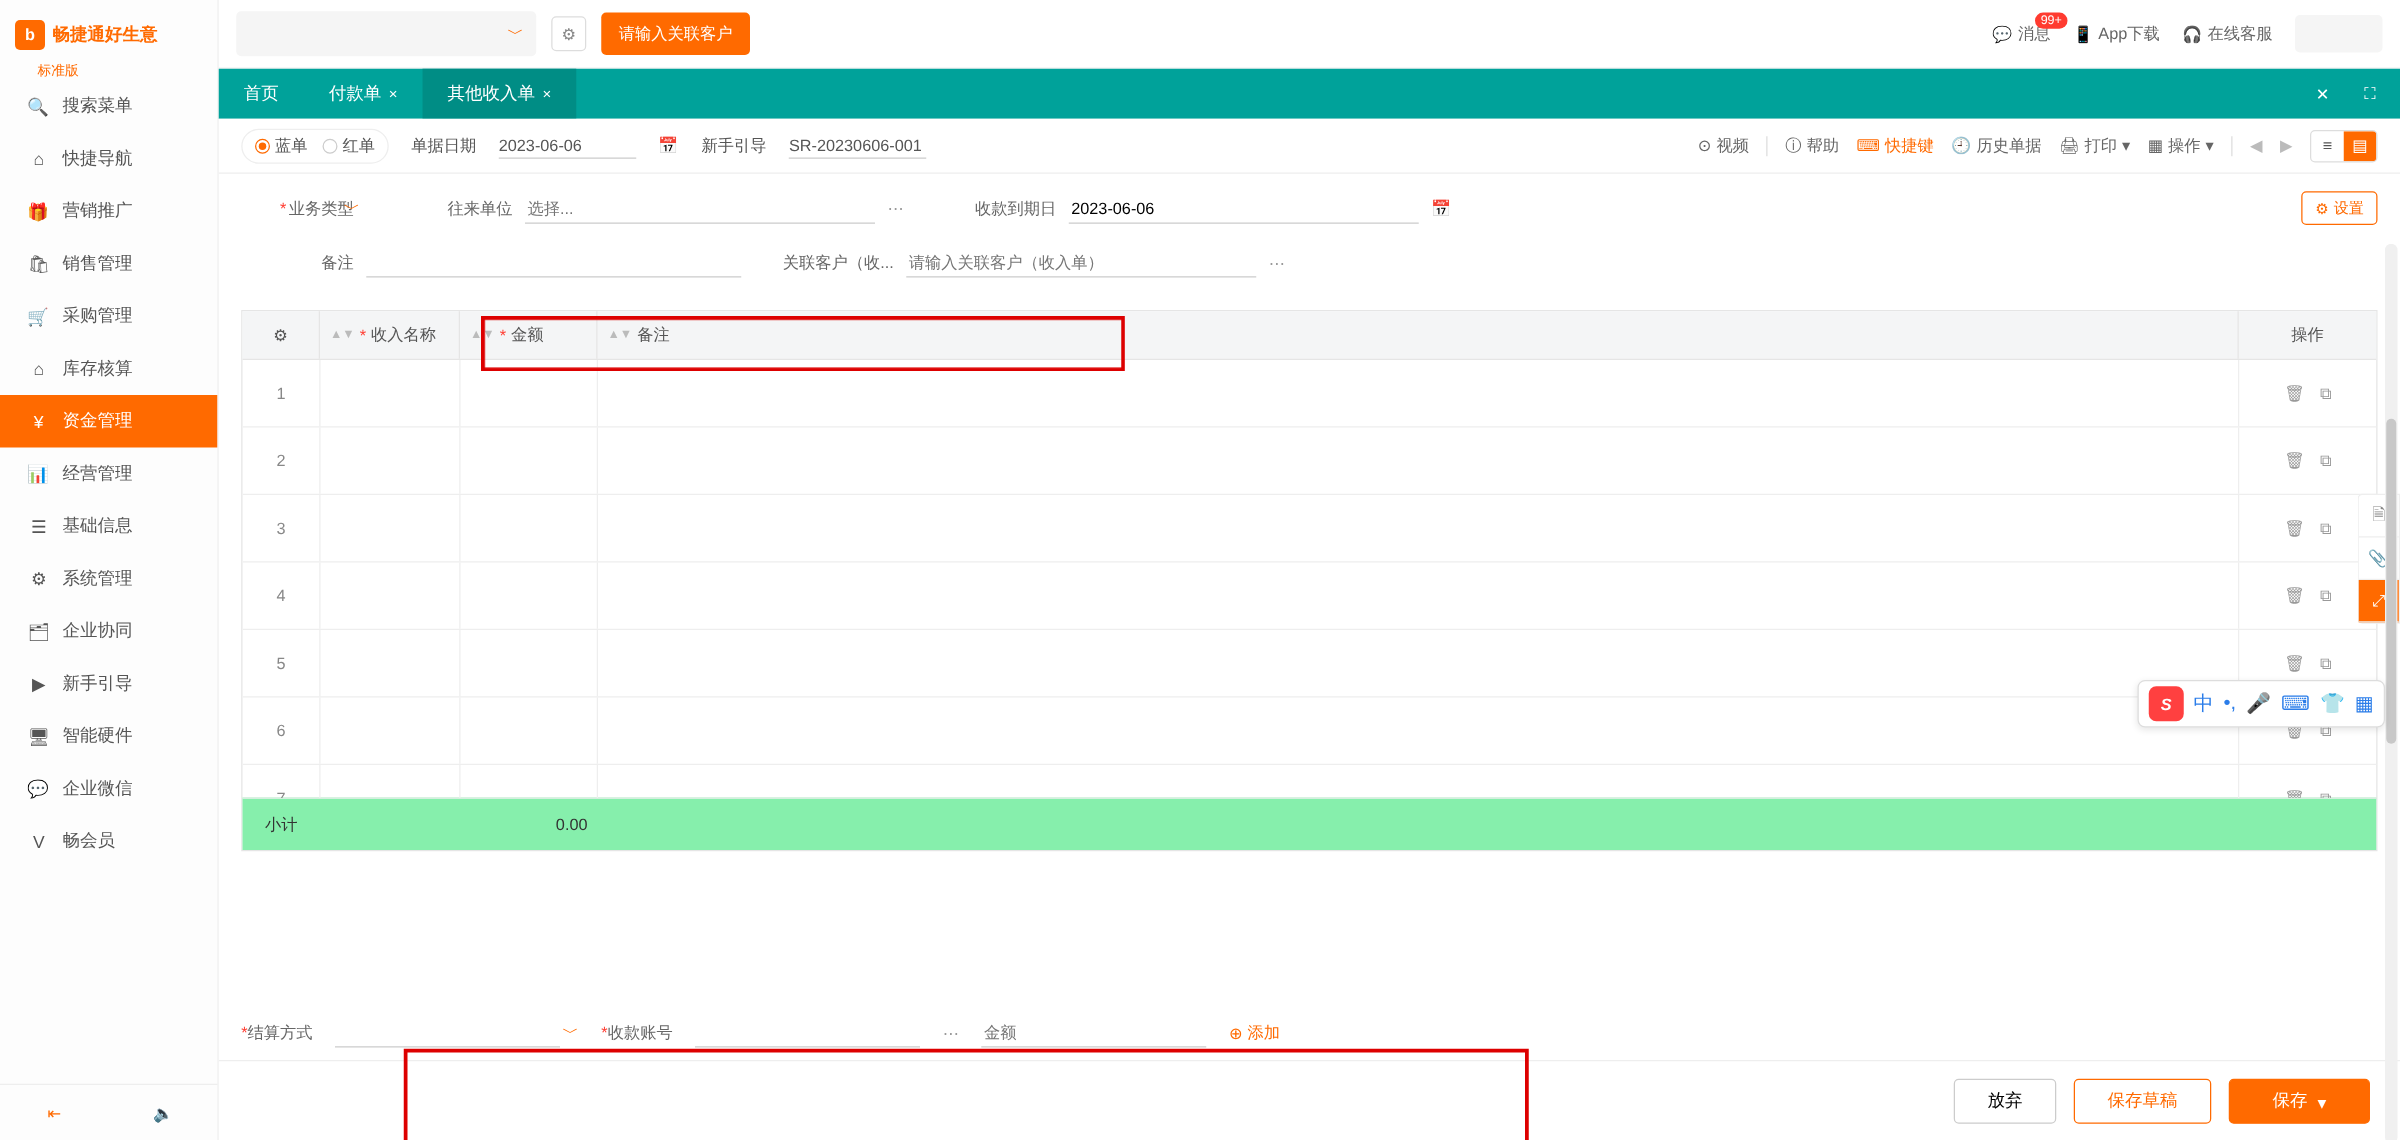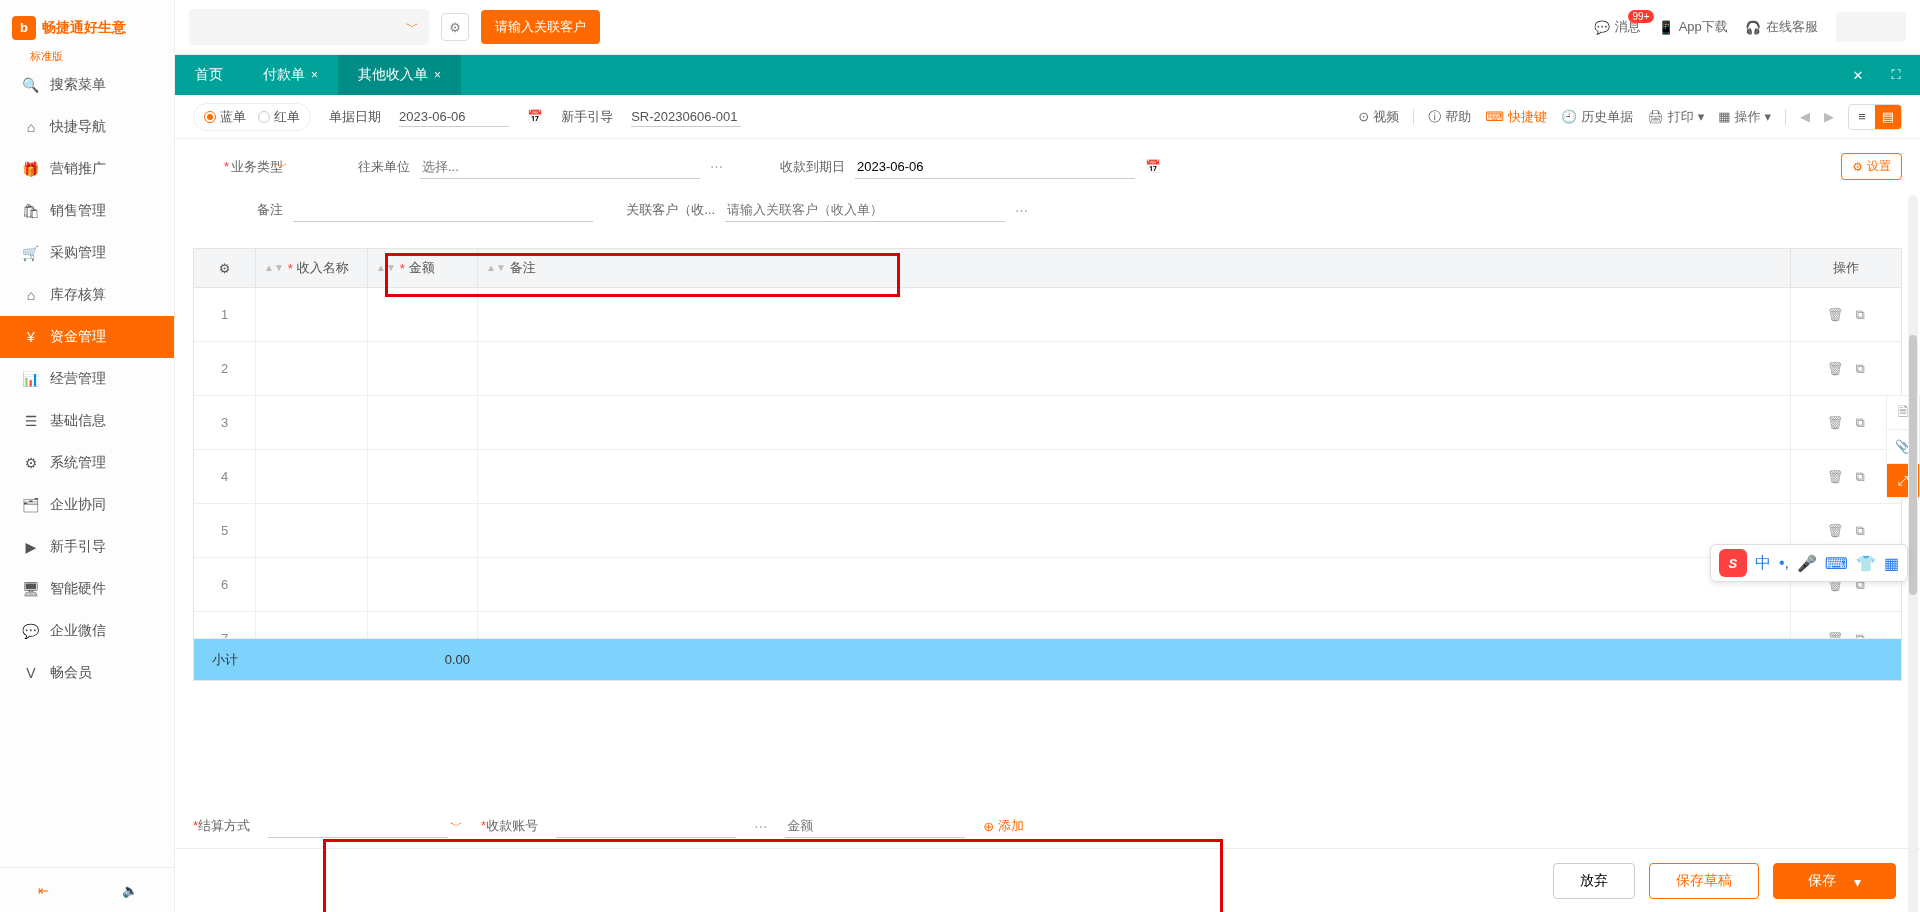--- a/index.html
+++ b/index.html
@@ -85,35 +85,35 @@
 .col-remark{flex:1;}
 .col-ops{width:110px;justify-content:center;}
 .sort-ic{color:#bbb;font-size:10px;display:flex;flex-direction:column;line-height:6px;}
 .grid-body { max-height: 350px; overflow-y:auto;}
 .gr { display:flex;border-bottom:1px solid #eee;height:54px;}
 .gc { border-right:1px solid #eee;padding:8px;display:flex;align-items:center;}
 .gc:last-child{border-right:none;}
 .gc.idx{justify-content:center;color:#888;}
 .gc.ops{justify-content:center;gap:12px;color:#999;}
 .row-ic{cursor:pointer;}
-.subtotal { display:flex;background:#7dd3fc;border-top:1px solid #eee;height:42px;}
+.subtotal { display:flex;background:#86efac;border-top:1px solid #eee;height:42px;}
 .subtotal .gc{border-right:none;}
 
 
 .settle { padding: 30px 18px 10px; display:flex;align-items:center;gap:18px;}
 .settle label{color:#666;font-size:13px;}
 .settle .req{color:#ff3b30;}
 .settle-input { border:none;border-bottom:1px solid #ccc;min-width:140px;padding:4px 2px;font-size:13px;outline:none;}
 .add-link { color:#ff6a00;cursor:pointer;display:flex;align-items:center;gap:4px;}
 
 
 .footer { height:64px;border-top:1px solid #eee;display:flex;align-items:center;justify-content:flex-end;gap:14px;padding:0 24px;}
 .btn { padding:8px 26px;border-radius:4px;font-size:14px;cursor:pointer;border:1px solid #ccc;background:#fff;}
 .btn.outline-o { border-color:#ff6a00;color:#ff6a00;}
-.btn.solid-o { background:#ff6a00;color:#fff;border-color:#ff6a00;display:flex;align-items:flex-end;gap:18px;padding:8px 34px;}
+.btn.solid-o { background:#ff6a00;color:#fff;border-color:#ff6a00;display:flex;align-items:flex-end;gap:8px;padding:8px 34px;}
 
 
 .float-tools { position:absolute; right:0; top:300px; width:34px; background:#fff; border:1px solid #eee; border-radius:4px 0 0 4px; display:flex;flex-direction:column;}
 .float-tools div{height:34px;display:flex;align-items:center;justify-content:center;color:#888;border-bottom:1px solid #eee;}
 .float-tools div.on{background:#ff6a00;color:#fff;}
 
 
 .ime-bar { position:fixed; right:12px; bottom:330px; display:flex;align-items:center;gap:8px;background:#fff;border:1px solid #ddd;border-radius:6px;padding:4px 8px;box-shadow:0 2px 6px rgba(0,0,0,.1);}
 .ime-s { width:28px;height:28px;background:#ff4040;color:#fff;border-radius:6px;display:flex;align-items:center;justify-content:center;font-weight:bold;font-style:italic;}
 .ime-ic { color:#2b7de9;font-size:16px;cursor:pointer;}

